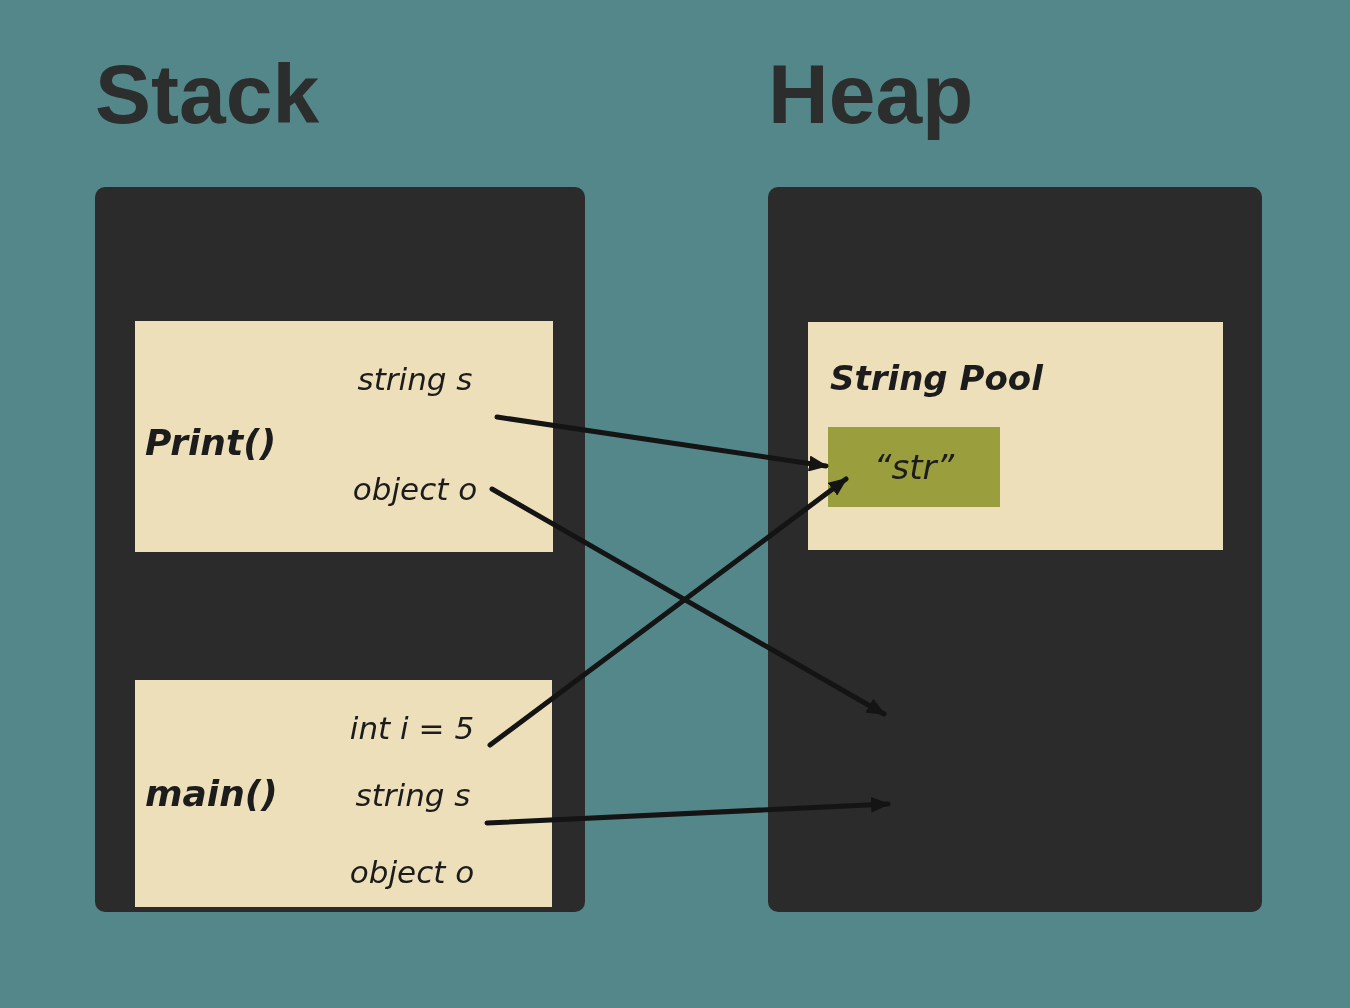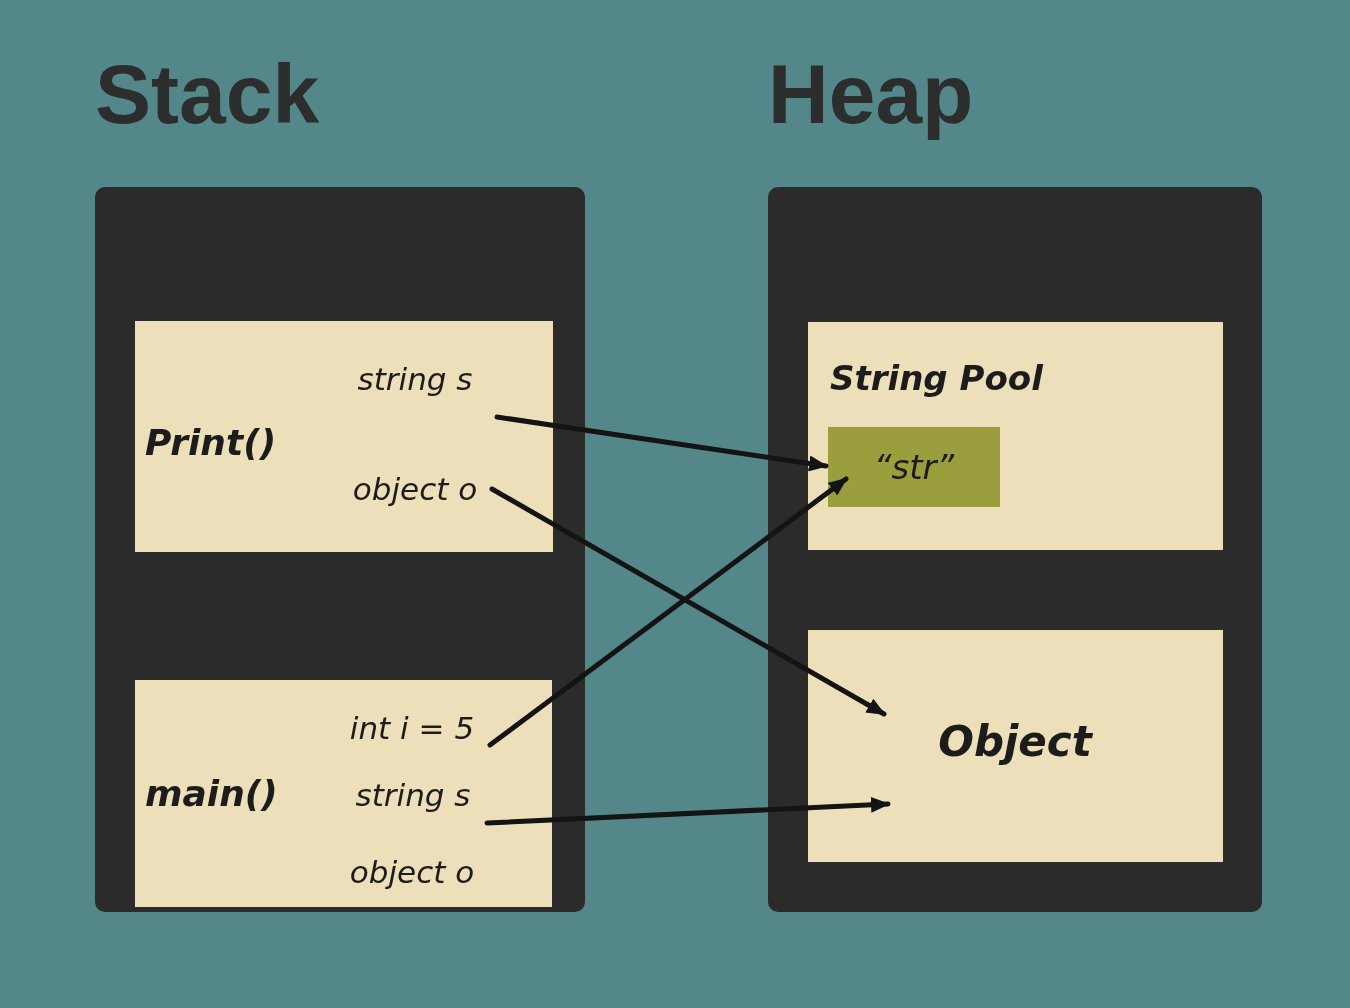--- a/index.html
+++ b/index.html
@@ -84,23 +84,20 @@
     <div class="var-label" style="left:277px; top:192px;">object o</div>
   </div>
 
   <div class="frame pool">
     <div class="pool-label">String Pool</div>
     <div class="str-box">
       <span>“str”</span>
     </div>
   </div>
 
-  <div class="frame object">
-    <div class="object-label">Object</div>
-  </div>
 
   <svg class="arrow-layer" id="arrow-layer" viewBox="0 0 1350 1008">
     <defs>
       <marker id="ah" markerUnits="userSpaceOnUse" markerWidth="20" markerHeight="16" refX="17" refY="8" orient="auto">
         <path d="M0,0 L19,8 L0,16 z" fill="#141414"></path>
       </marker>
     </defs>
   <line x1="497" y1="417" x2="826" y2="466" stroke="#141414" stroke-width="5" stroke-linecap="round" marker-end="url(#ah)"></line>
       <line x1="492" y1="489" x2="884" y2="714" stroke="#141414" stroke-width="5" stroke-linecap="round" marker-end="url(#ah)"></line>
       <line x1="490" y1="745" x2="846" y2="479" stroke="#141414" stroke-width="5" stroke-linecap="round" marker-end="url(#ah)"></line>

